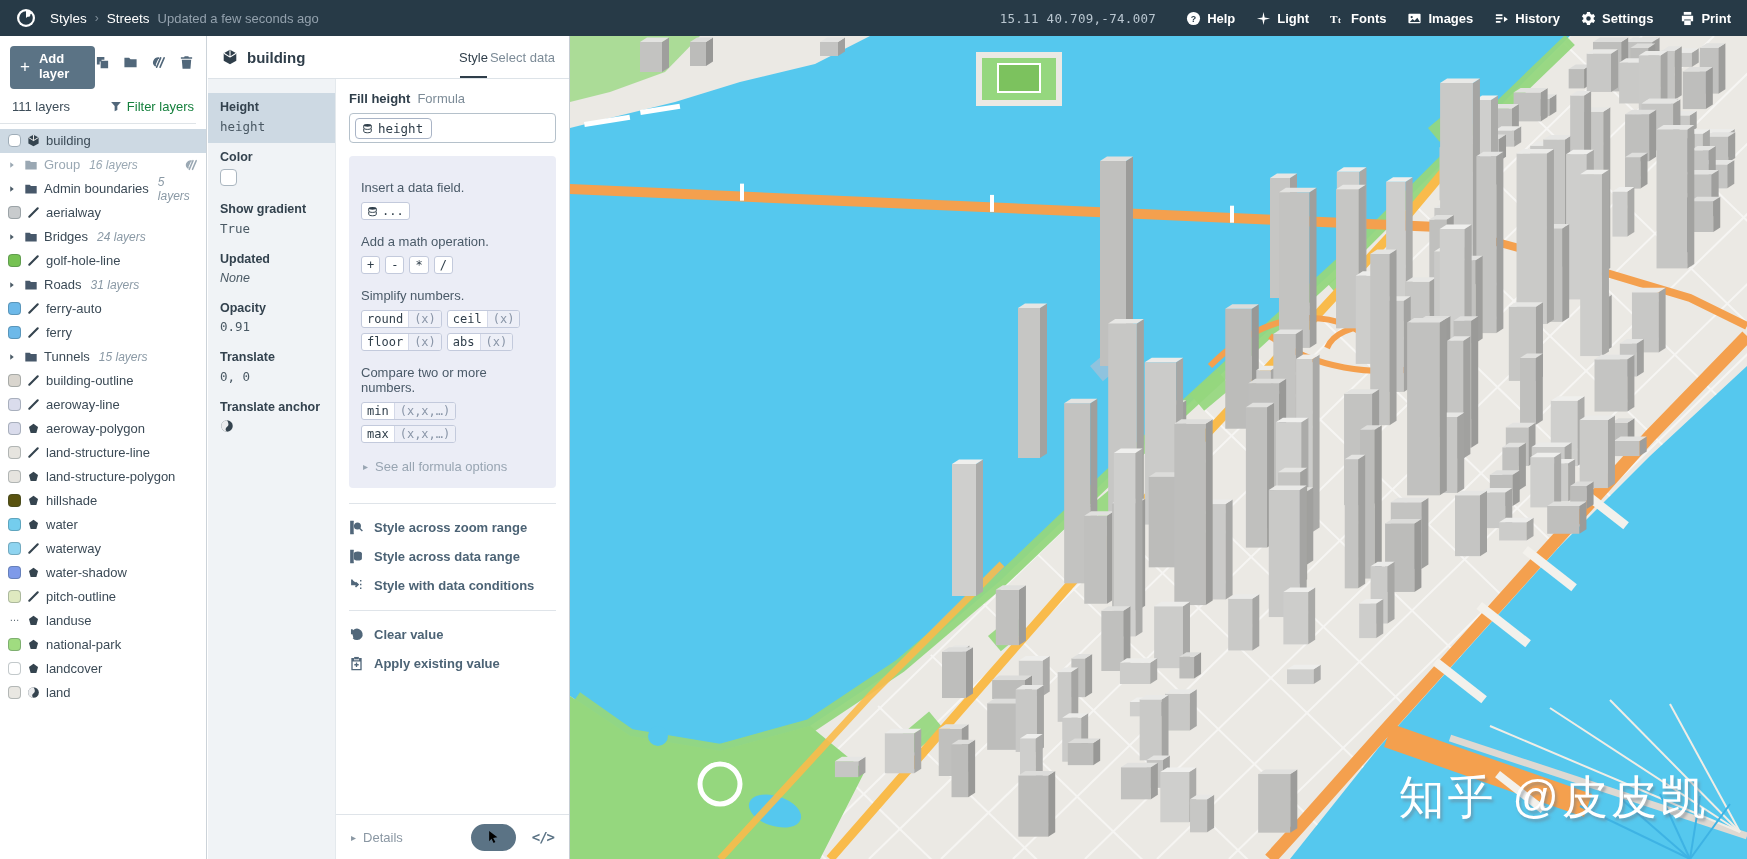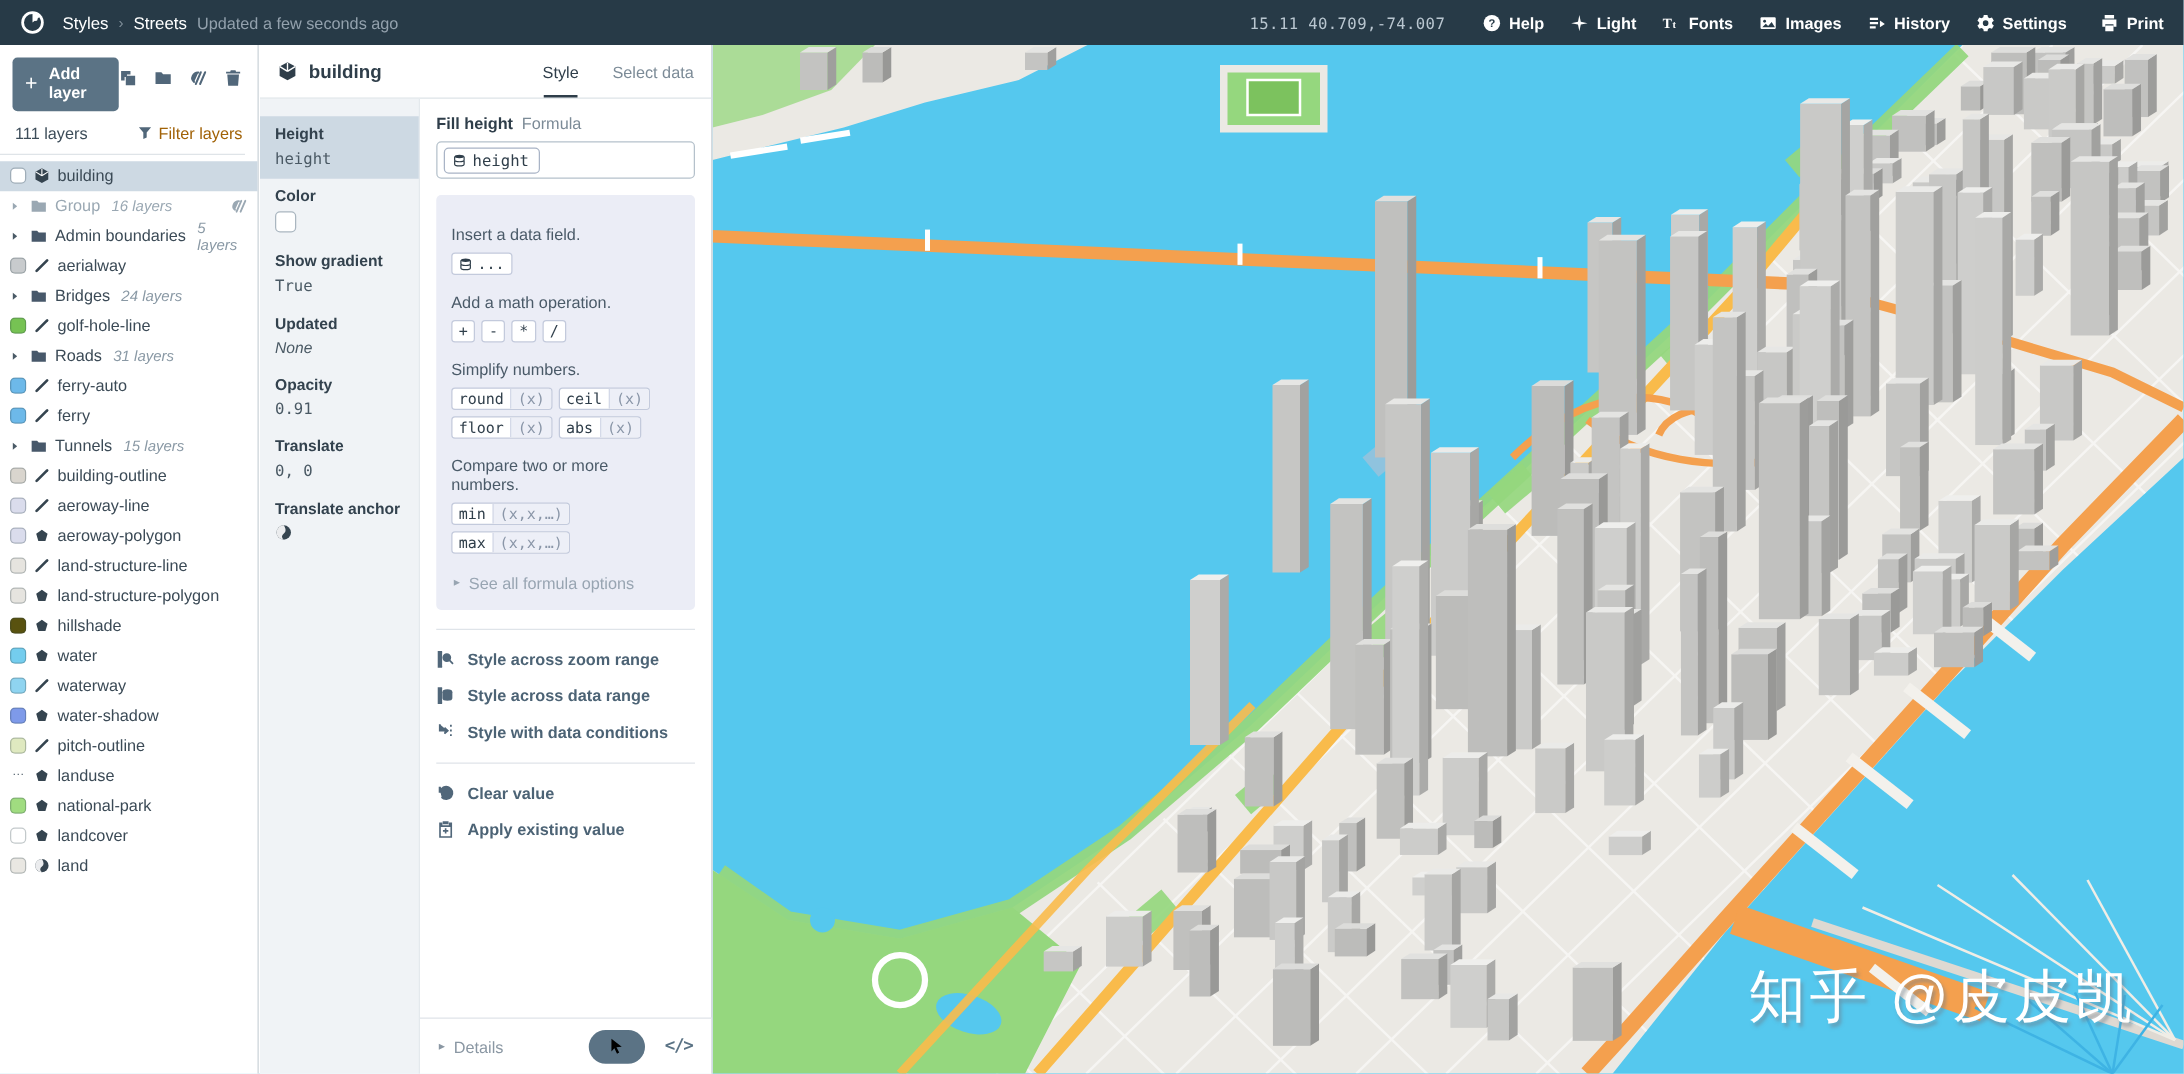--- a/index.html
+++ b/index.html
@@ -27,21 +27,21 @@
   .left-panel{position:absolute;top:36px;left:0;width:207px;bottom:0;background:#fff;
               border-right:1px solid #ccd3d9;box-sizing:border-box;z-index:20}
   .panel-top{display:flex;justify-content:space-between;align-items:flex-start;padding:10px 12px 2px 10px}
   .add-btn{background:#5b7385;color:#fff;border:none;border-radius:4px;padding:6px 12px 7px 10px;
            display:flex;align-items:center;gap:9px;font-weight:bold;font-size:13px;line-height:1.15;
            font-family:inherit;cursor:pointer;text-align:left}
   .add-plus{font-size:17px;font-weight:normal}
   .tools{display:flex;gap:13px;color:#51677a;margin-top:9px}
   .tools .icn svg{width:15px;height:15px}
   .meta-row{display:flex;justify-content:space-between;align-items:center;padding:8px 12px 9px;font-size:13px;color:#3d4d59}
-  .filter{display:flex;align-items:center;gap:5px;color:#a16207;cursor:pointer}
+  .filter{display:flex;align-items:center;gap:5px;color:#15803d;cursor:pointer}
   .filter .icn svg{width:12px;height:12px;fill:#51677a}
   .list-divider{border-top:1px solid #dfe4e8;margin:0 10px 4px 0}
   .layer-list{padding-top:1px}
   .layer-row{height:24px;display:flex;align-items:center;gap:6px;padding:0 8px;font-size:13px;
              color:#3b4a56;cursor:pointer;box-sizing:border-box}
   .layer-row.selected{background:#cdd9e3}
   .layer-row .lname{white-space:nowrap}
   .layer-row .count{font-style:italic;color:#8a99a5;font-size:12px;margin-left:3px}
   .layer-row.muted .lname,.layer-row.muted .count{color:#9aa8b3}
   .layer-row.muted .icn{color:#9aa8b3}
@@ -58,21 +58,21 @@
   .row-eye{margin-left:auto;color:#7c8b97}
   .row-eye svg{width:14px;height:14px}
 
   
   .inspector{position:absolute;top:36px;left:208px;width:362px;bottom:0;background:#fff;
              display:flex;flex-direction:column;border-right:1px solid #c6cdd3;box-sizing:border-box;z-index:20}
   .insp-header{height:42px;flex:none;display:flex;align-items:center;padding:0 14px;border-bottom:1px solid #dde3e8}
   .insp-cube{color:#2f3e4a}
   .insp-cube svg{width:16px;height:16px}
   .insp-title{font-weight:bold;font-size:15px;color:#2f3e4a;margin-left:9px}
-  .tabs{margin-left:auto;display:flex;gap:27px;height:100%}
+  .tabs{margin-left:auto;display:flex;gap:2px;height:100%}
   .tab{font-size:13px;color:#7c8b97;position:relative;display:flex;align-items:center;cursor:pointer}
   .tab.active{color:#2f3e4a}
   .tab.active::after{content:"";position:absolute;left:1px;right:1px;bottom:0;height:2px;background:#2f3e4a}
   .insp-body{flex:1;display:flex;min-height:0}
   .prop-rail{width:127px;flex:none;background:#f0f3f6;border-right:1px solid #e4e9ed;padding-top:14px}
   .prop{padding:7px 12px 9px;cursor:pointer}
   .prop.selected{background:#cdd9e3}
   .prop-label{font-weight:bold;font-size:12.5px;color:#33424e;line-height:1.25}
   .prop-value{font-size:12.5px;color:#4a5964;margin-top:3px}
   .prop-value.italic{font-style:italic;font-family:"Liberation Sans","DejaVu Sans",sans-serif}

